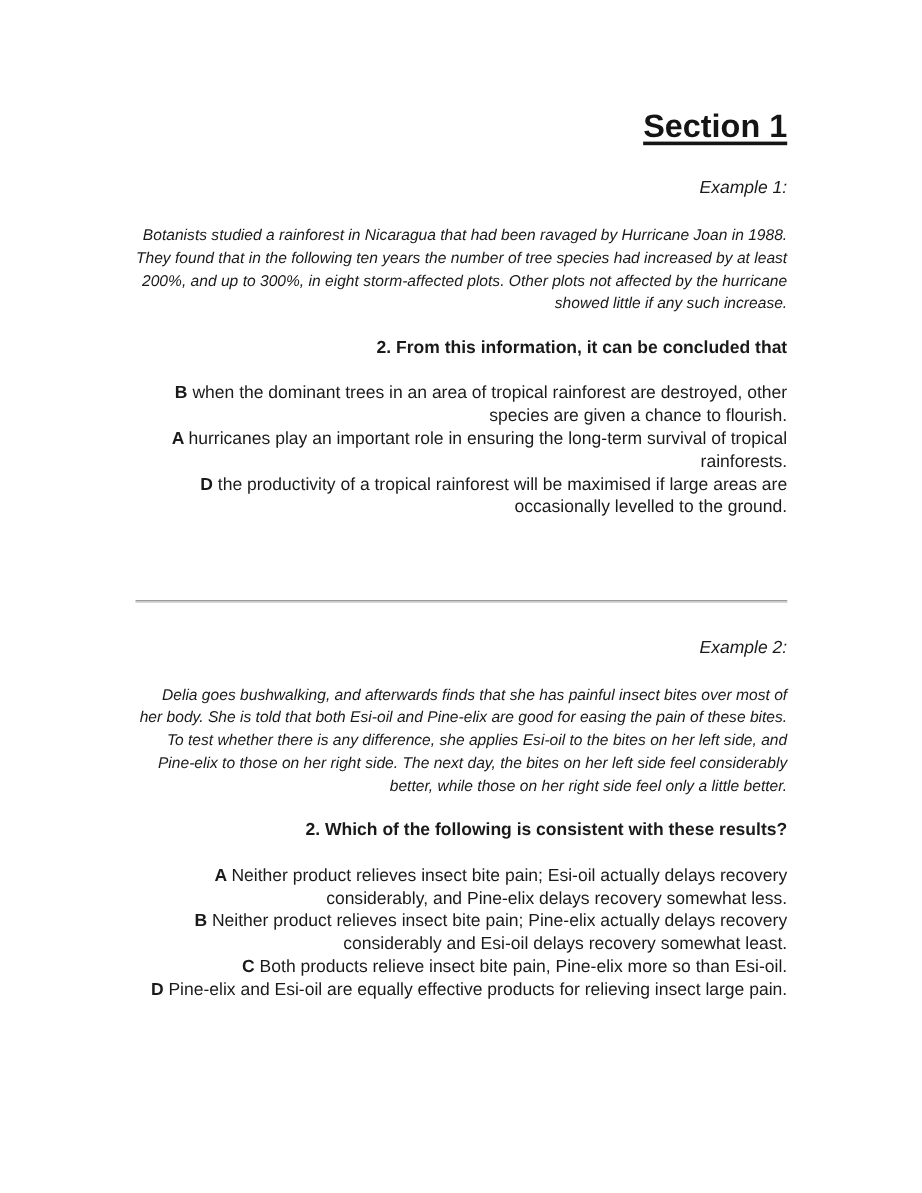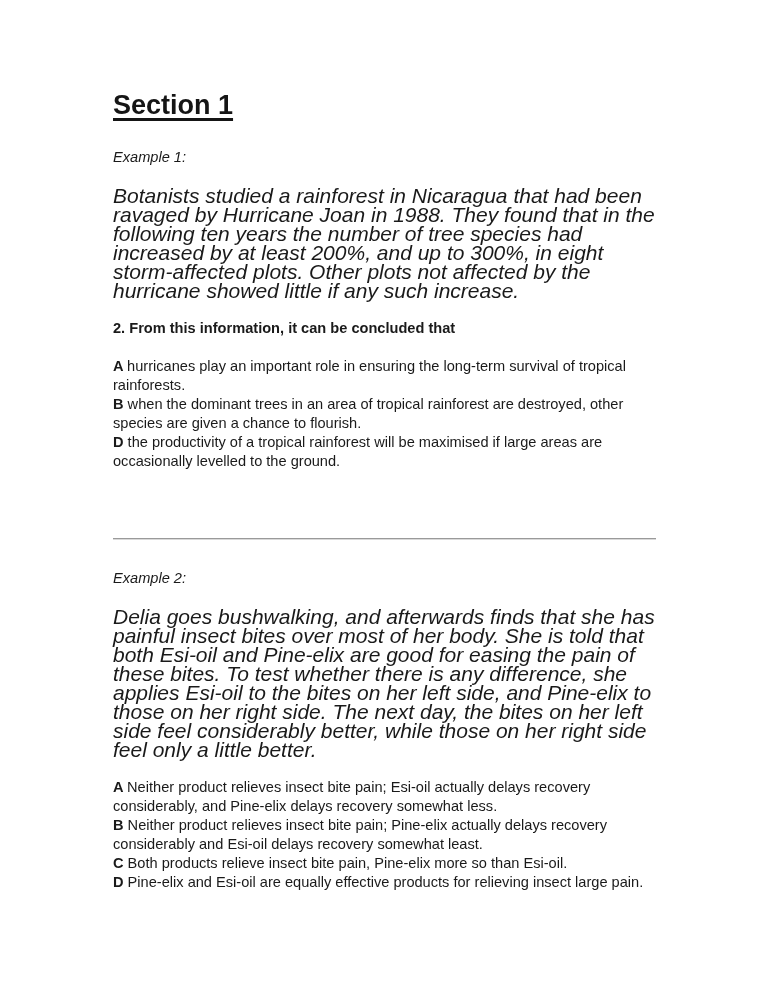--- a/index.html
+++ b/index.html
@@ -1,15 +1,15 @@
 <!DOCTYPE html>
 <html><head>
 <meta charset="utf-8">
 <style>
-  * { margin: 0; padding: 0; box-sizing: border-box; }
+  * { margin: 0; padding: 0; box-sizing: border-box; text-align: right; }
   html, body {
     width: 768px;
     height: 994px;
     background: #ffffff;
     overflow: hidden;
     font-family: "Liberation Sans", sans-serif;
   }
   .page {
     width: 768px;
     height: 994px;
@@ -27,21 +27,21 @@
     margin-bottom: 27px;
   }
   .example-label {
     font-style: italic;
     font-size: 14.6px;
     line-height: 19px;
     margin-bottom: 19px;
   }
   .passage {
     font-style: italic;
-    font-size: 21px;
+    font-size: 13px;
     line-height: 19px;
     margin-bottom: 19px;
   }
   .question {
     font-weight: bold;
     font-size: 14.6px;
     line-height: 19px;
     margin-bottom: 19px;
   }
   .options { margin: 0; }
@@ -66,31 +66,32 @@
 
 <div class="page">
 
   <h1 class="section-title">Section 1</h1>
 
   <div>
     <p class="example-label">Example 1:</p>
     <p class="passage">Botanists studied a rainforest in Nicaragua that had been ravaged by Hurricane Joan in 1988. They found that in the following ten years the number of tree species had increased by at least 200%, and up to 300%, in eight storm-affected plots. Other plots not affected by the hurricane showed little if any such increase.</p>
     <p class="question">2. From this information, it can be concluded that</p>
     <div class="options">
+      <p class="option"><span class="opt-letter">B</span><span class="opt-text">when the dominant trees in an area of tropical rainforest are destroyed, other species are given a chance to flourish.</span></p>
       <p class="option"><span class="opt-letter">A</span><span class="opt-text">hurricanes play an important role in ensuring the long-term survival of tropical rainforests.</span></p>
-      <p class="option"><span class="opt-letter">B</span><span class="opt-text">when the dominant trees in an area of tropical rainforest are destroyed, other species are given a chance to flourish.</span></p>
       <p class="option"><span class="opt-letter">D</span><span class="opt-text">the productivity of a tropical rainforest will be maximised if large areas are occasionally levelled to the ground.</span></p>
     </div>
   </div>
 
   <hr class="divider">
 
   <div>
     <p class="example-label">Example 2:</p>
     <p class="passage">Delia goes bushwalking, and afterwards finds that she has painful insect bites over most of her body. She is told that both Esi-oil and Pine-elix are good for easing the pain of these bites. To test whether there is any difference, she applies Esi-oil to the bites on her left side, and Pine-elix to those on her right side. The next day, the bites on her left side feel considerably better, while those on her right side feel only a little better.</p>
+    <p class="question">2. Which of the following is consistent with these results?</p>
     <div class="options">
       <p class="option"><span class="opt-letter">A</span><span class="opt-text">Neither product relieves insect bite pain; Esi-oil actually delays recovery considerably, and Pine-elix delays recovery somewhat less.</span></p>
       <p class="option"><span class="opt-letter">B</span><span class="opt-text">Neither product relieves insect bite pain; Pine-elix actually delays recovery considerably and Esi-oil delays recovery somewhat least.</span></p>
       <p class="option"><span class="opt-letter">C</span><span class="opt-text">Both products relieve insect bite pain, Pine-elix more so than Esi-oil.</span></p>
       <p class="option"><span class="opt-letter">D</span><span class="opt-text">Pine-elix and Esi-oil are equally effective products for relieving insect large pain.</span></p>
     </div>
   </div>
 
 </div>
 

